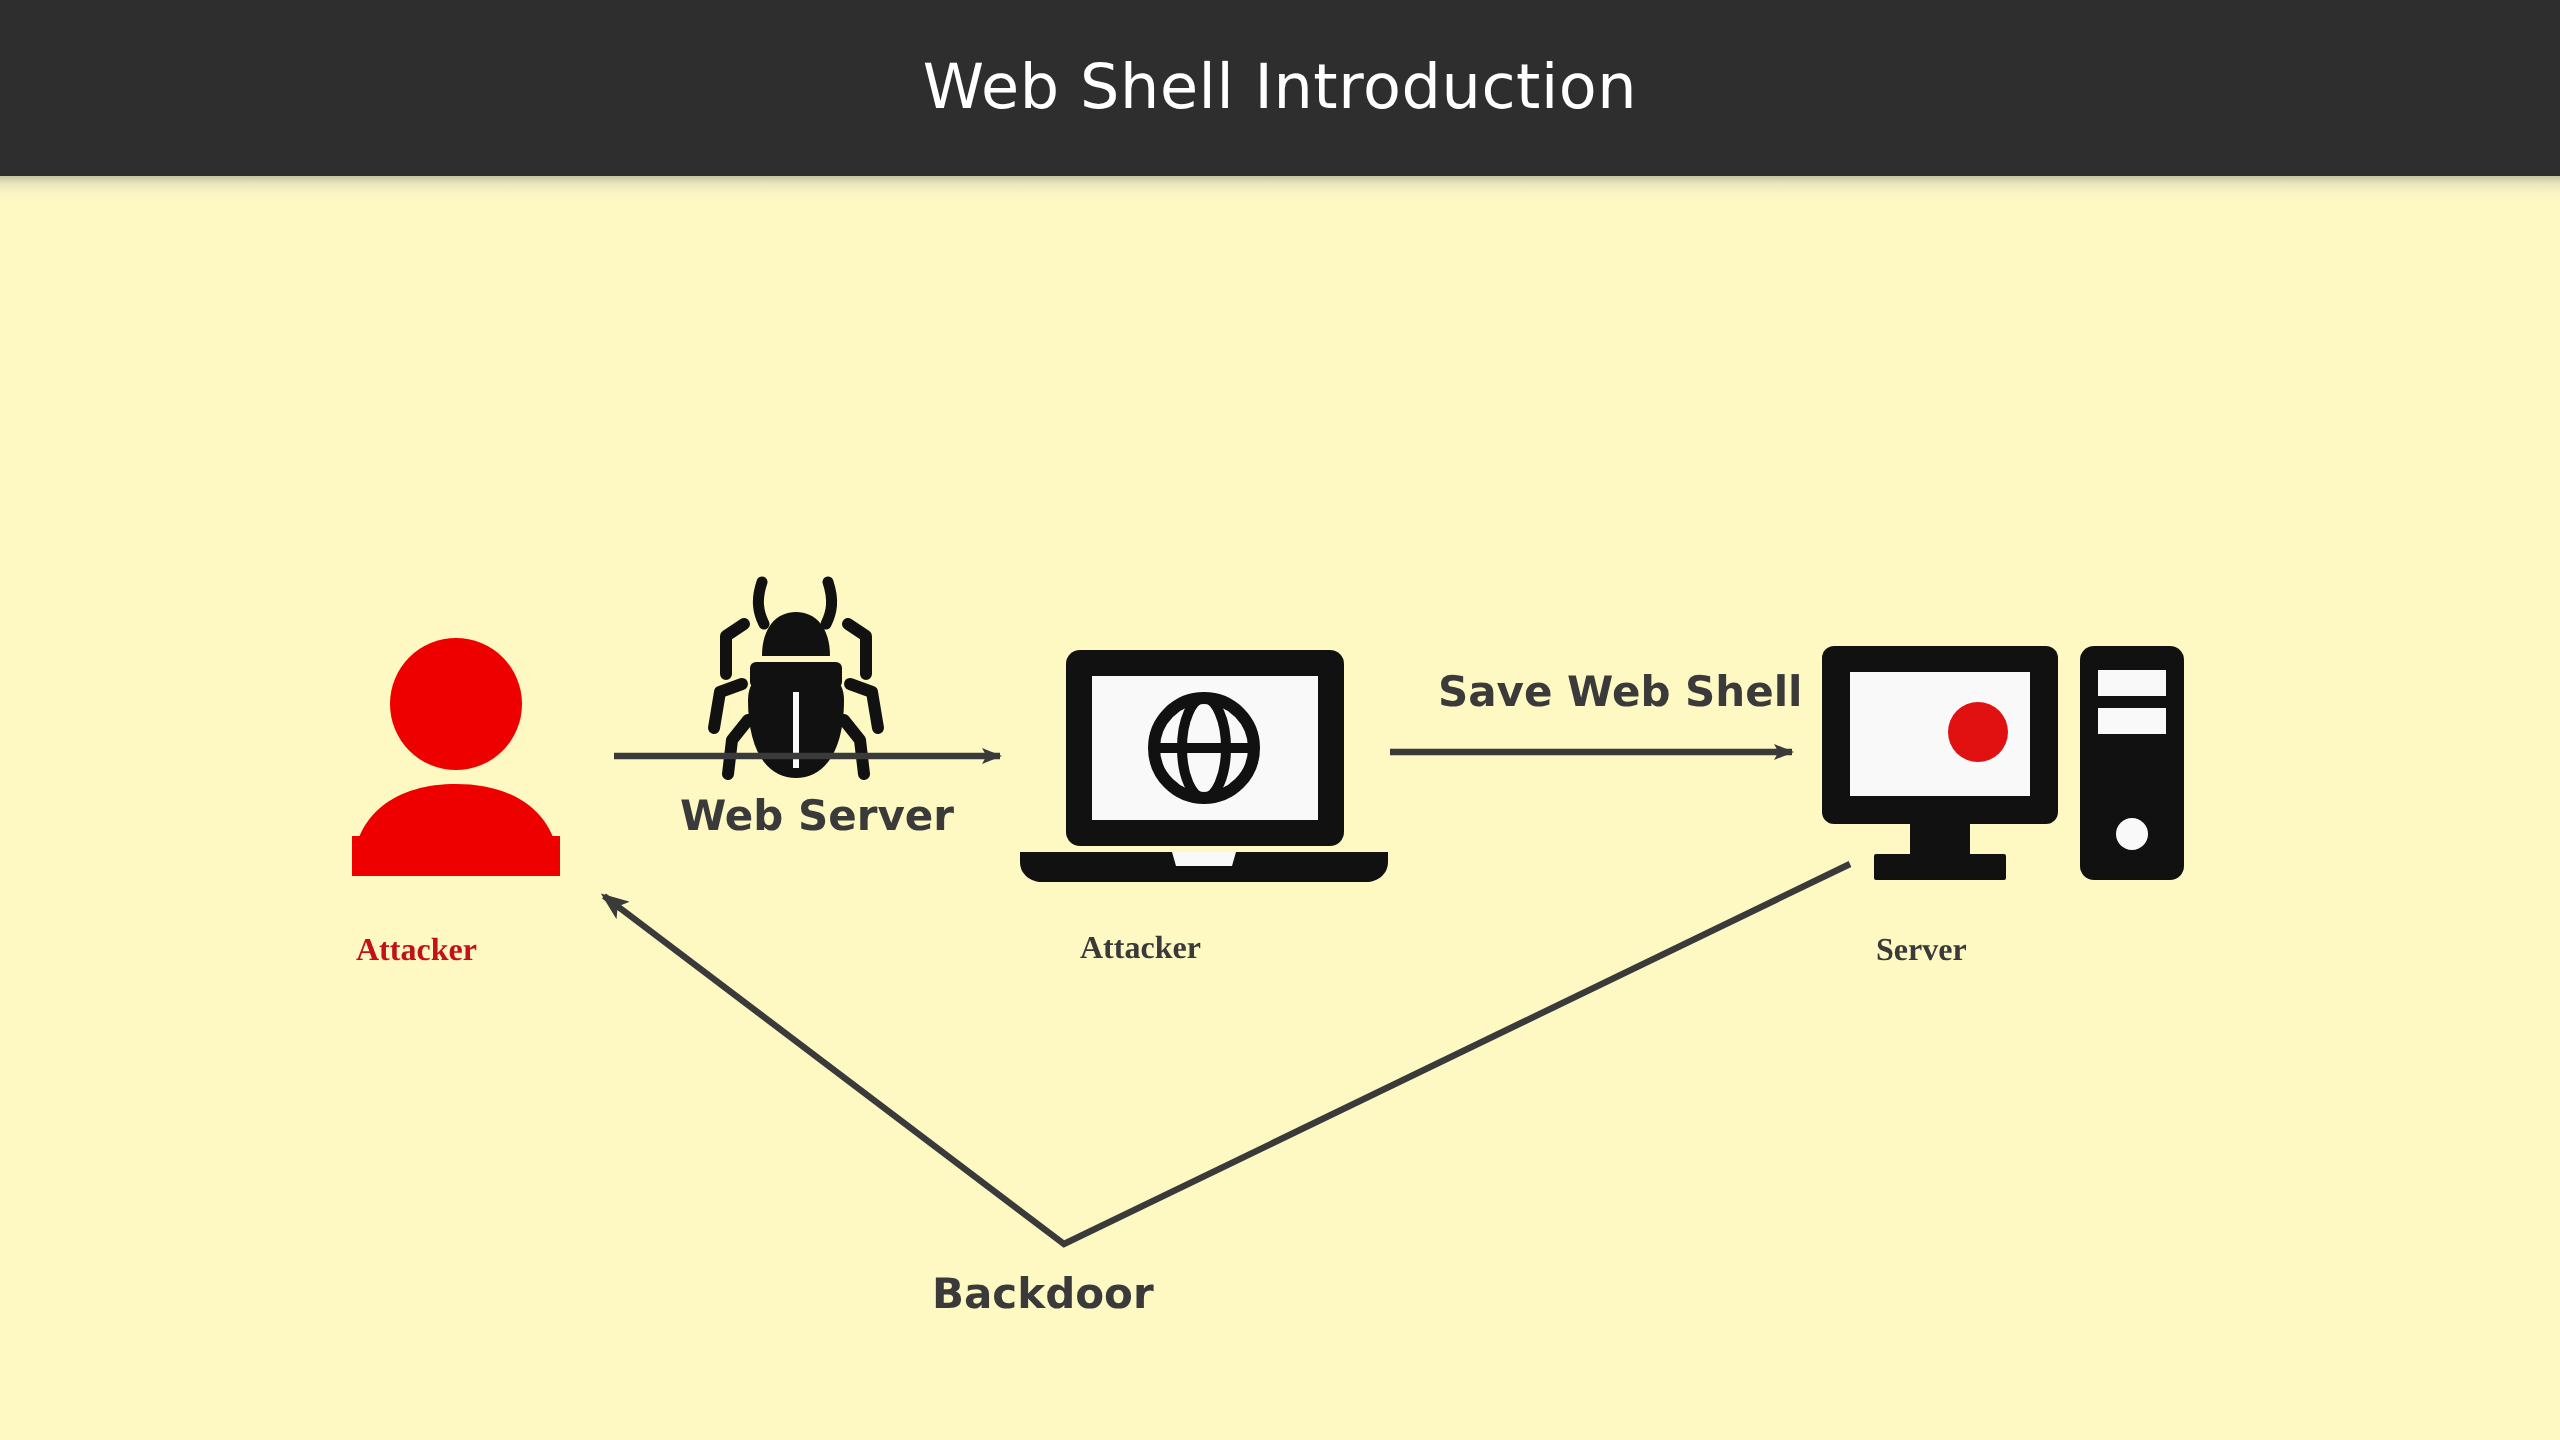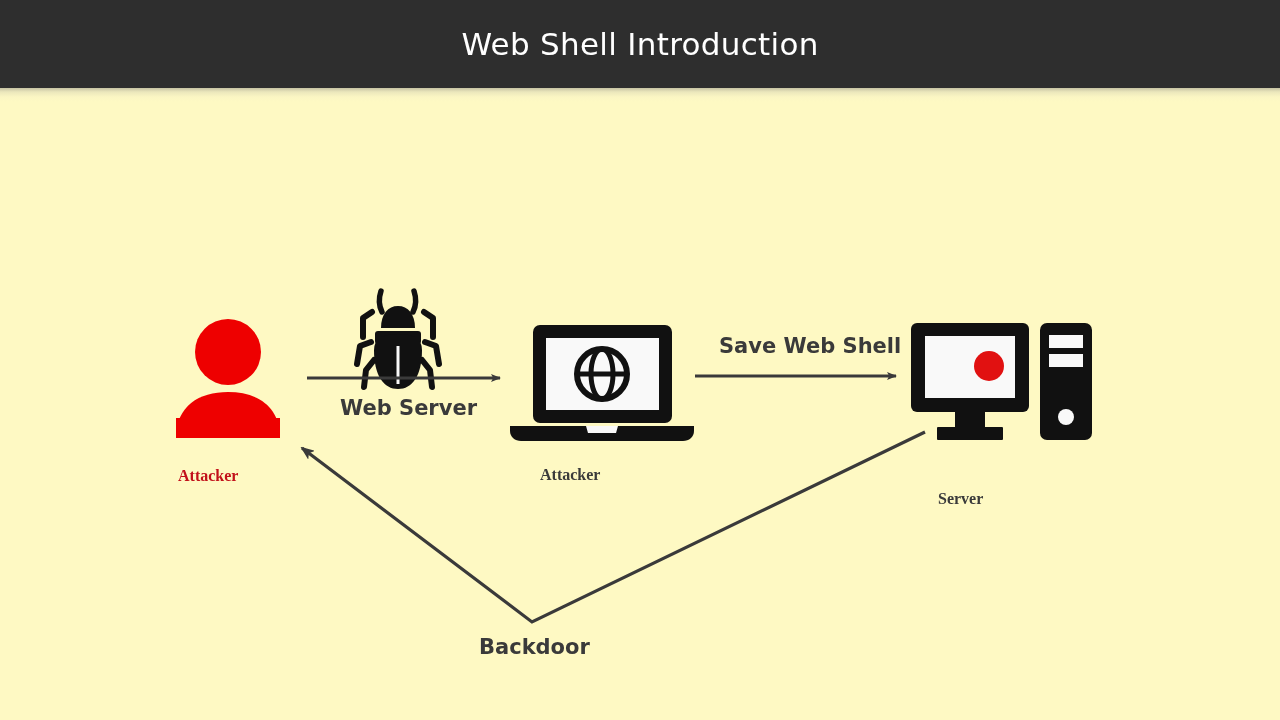--- a/index.html
+++ b/index.html
@@ -175,22 +175,22 @@
 
       <polyline points="925,344 532,534 302,360" fill="none" stroke="#3a3a3a" stroke-width="3.2" stroke-linejoin="miter" marker-end="url(#arrowbig)"></polyline>
 
     </svg>
   </div>
 
   <div class="node-label attacker-red" style="left:178px; top:468px; width:100px;">Attacker</div>
 
   <div class="node-label" style="left:540px; top:467px; width:124px;">Attacker</div>
 
-  <div class="node-label" style="left:938px; top:468px; width:86px;margin-top:23px;">Server</div>
+  <div class="node-label" style="left:938px; top:468px; width:86px;">Server</div>
 
   <div class="edge-label" style="left:340px; top:398px;">Web Server</div>
 
   <div class="edge-label" style="left:694px; top:336px;margin-left:25px;">Save Web Shell</div>
 
-  <div class="edge-label" style="left:479px; top:637px;text-align:center;">Backdoor</div>
+  <div class="edge-label" style="left:466px; top:637px;text-align:center;">Backdoor</div>
 
 
 </div>
 
 </body></html>

